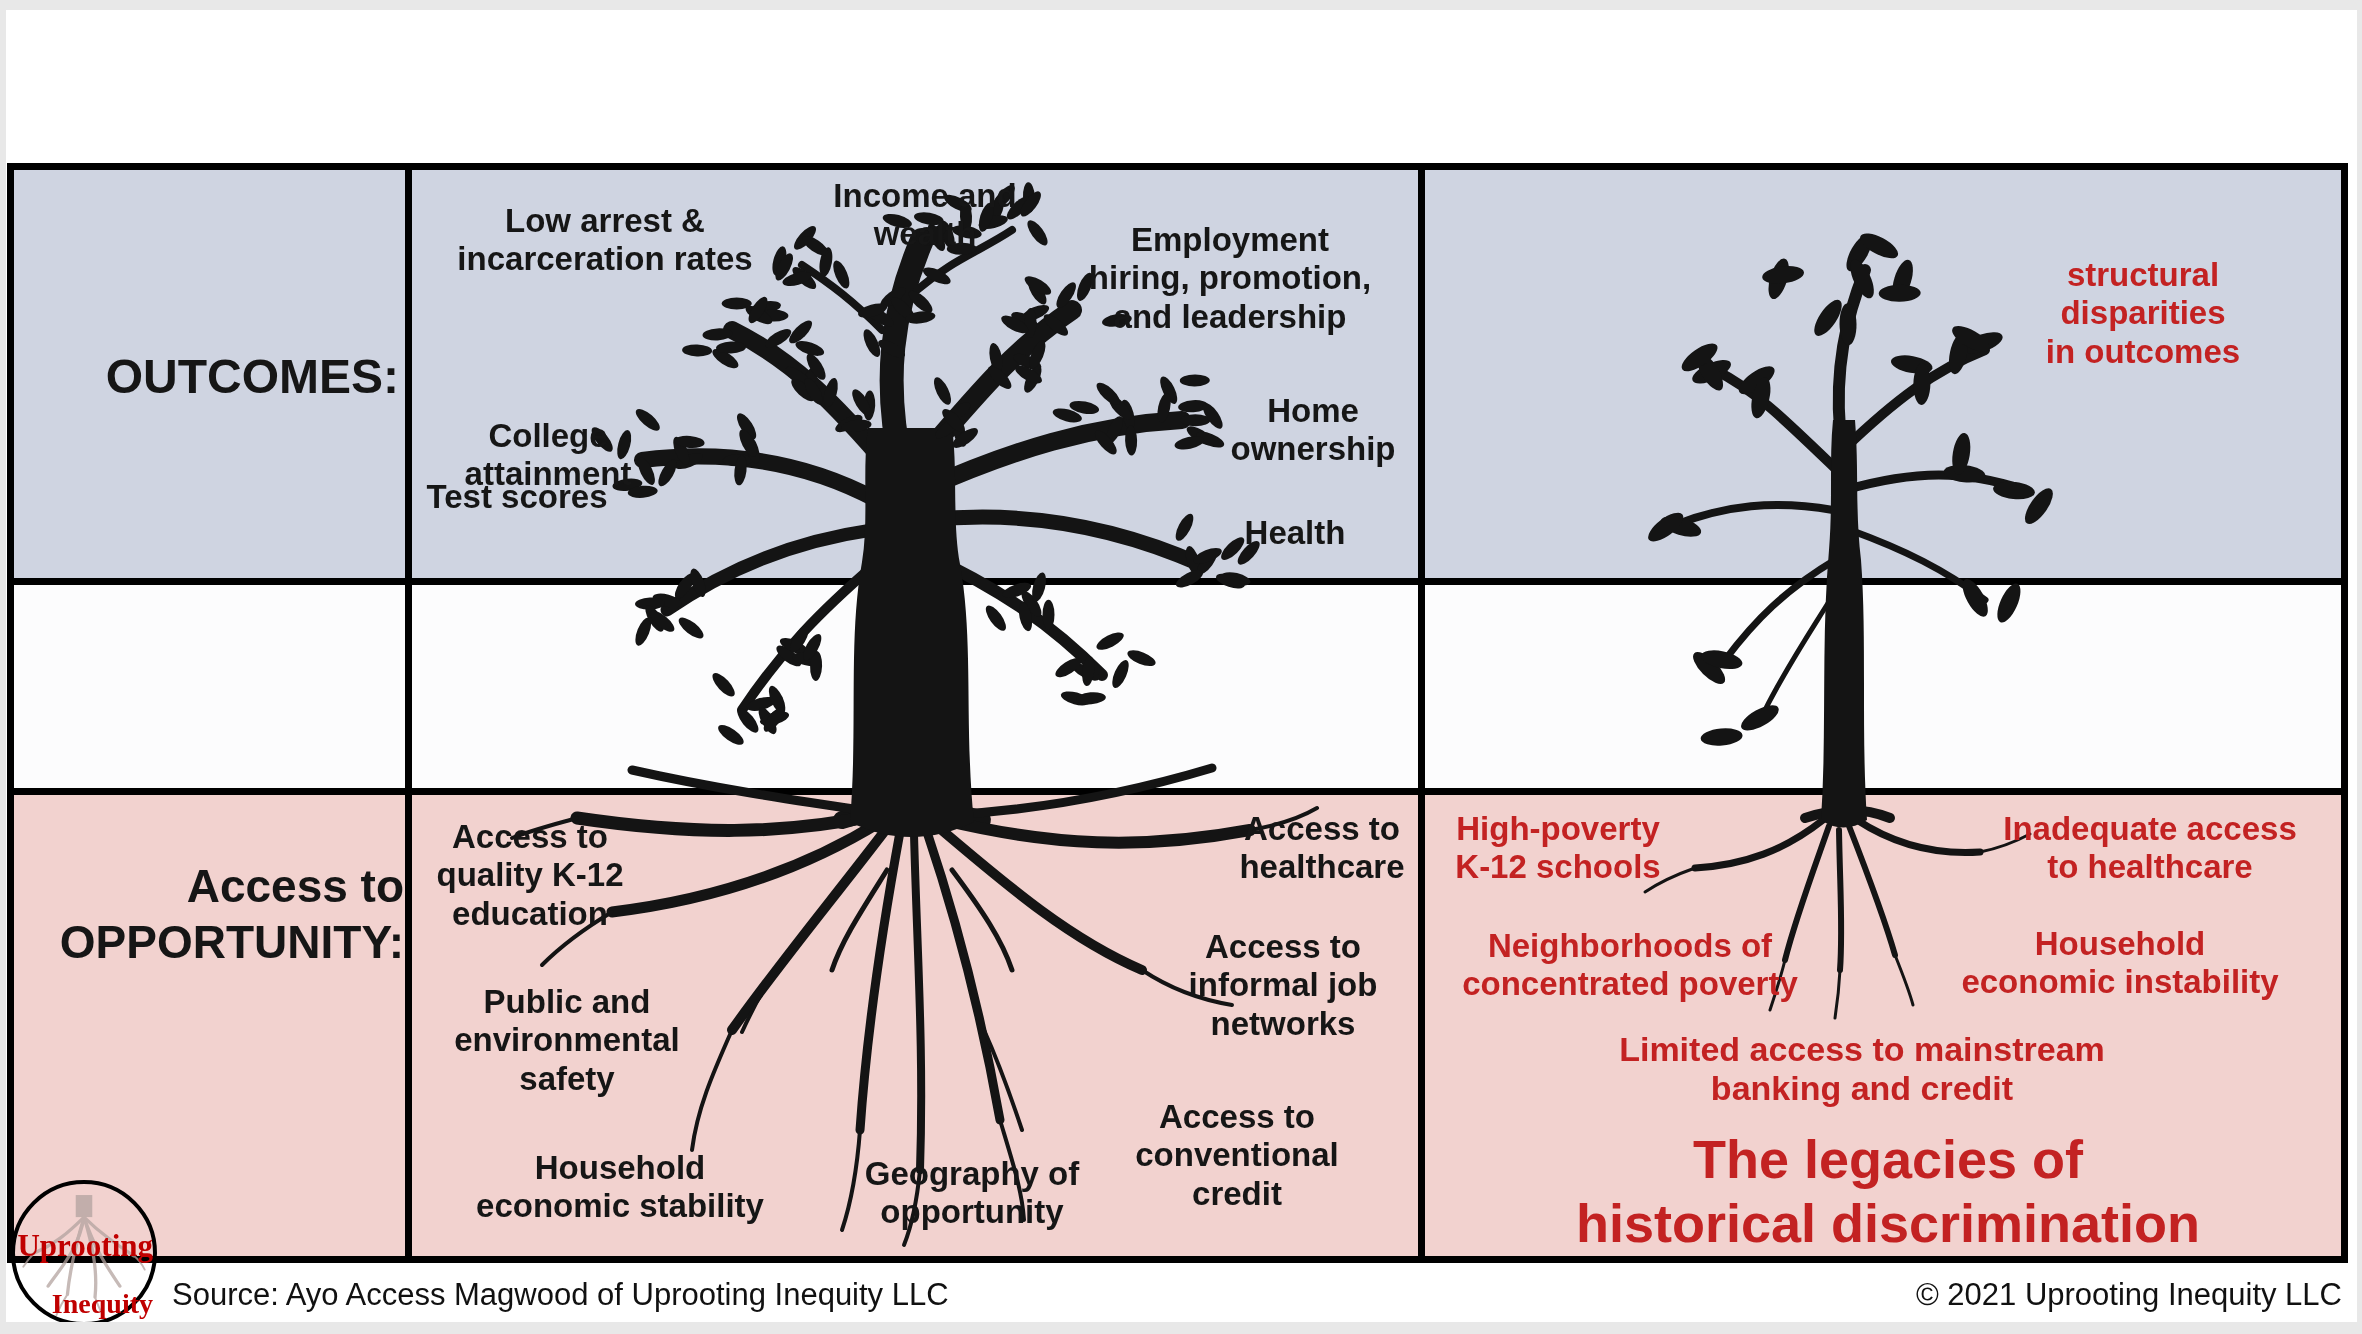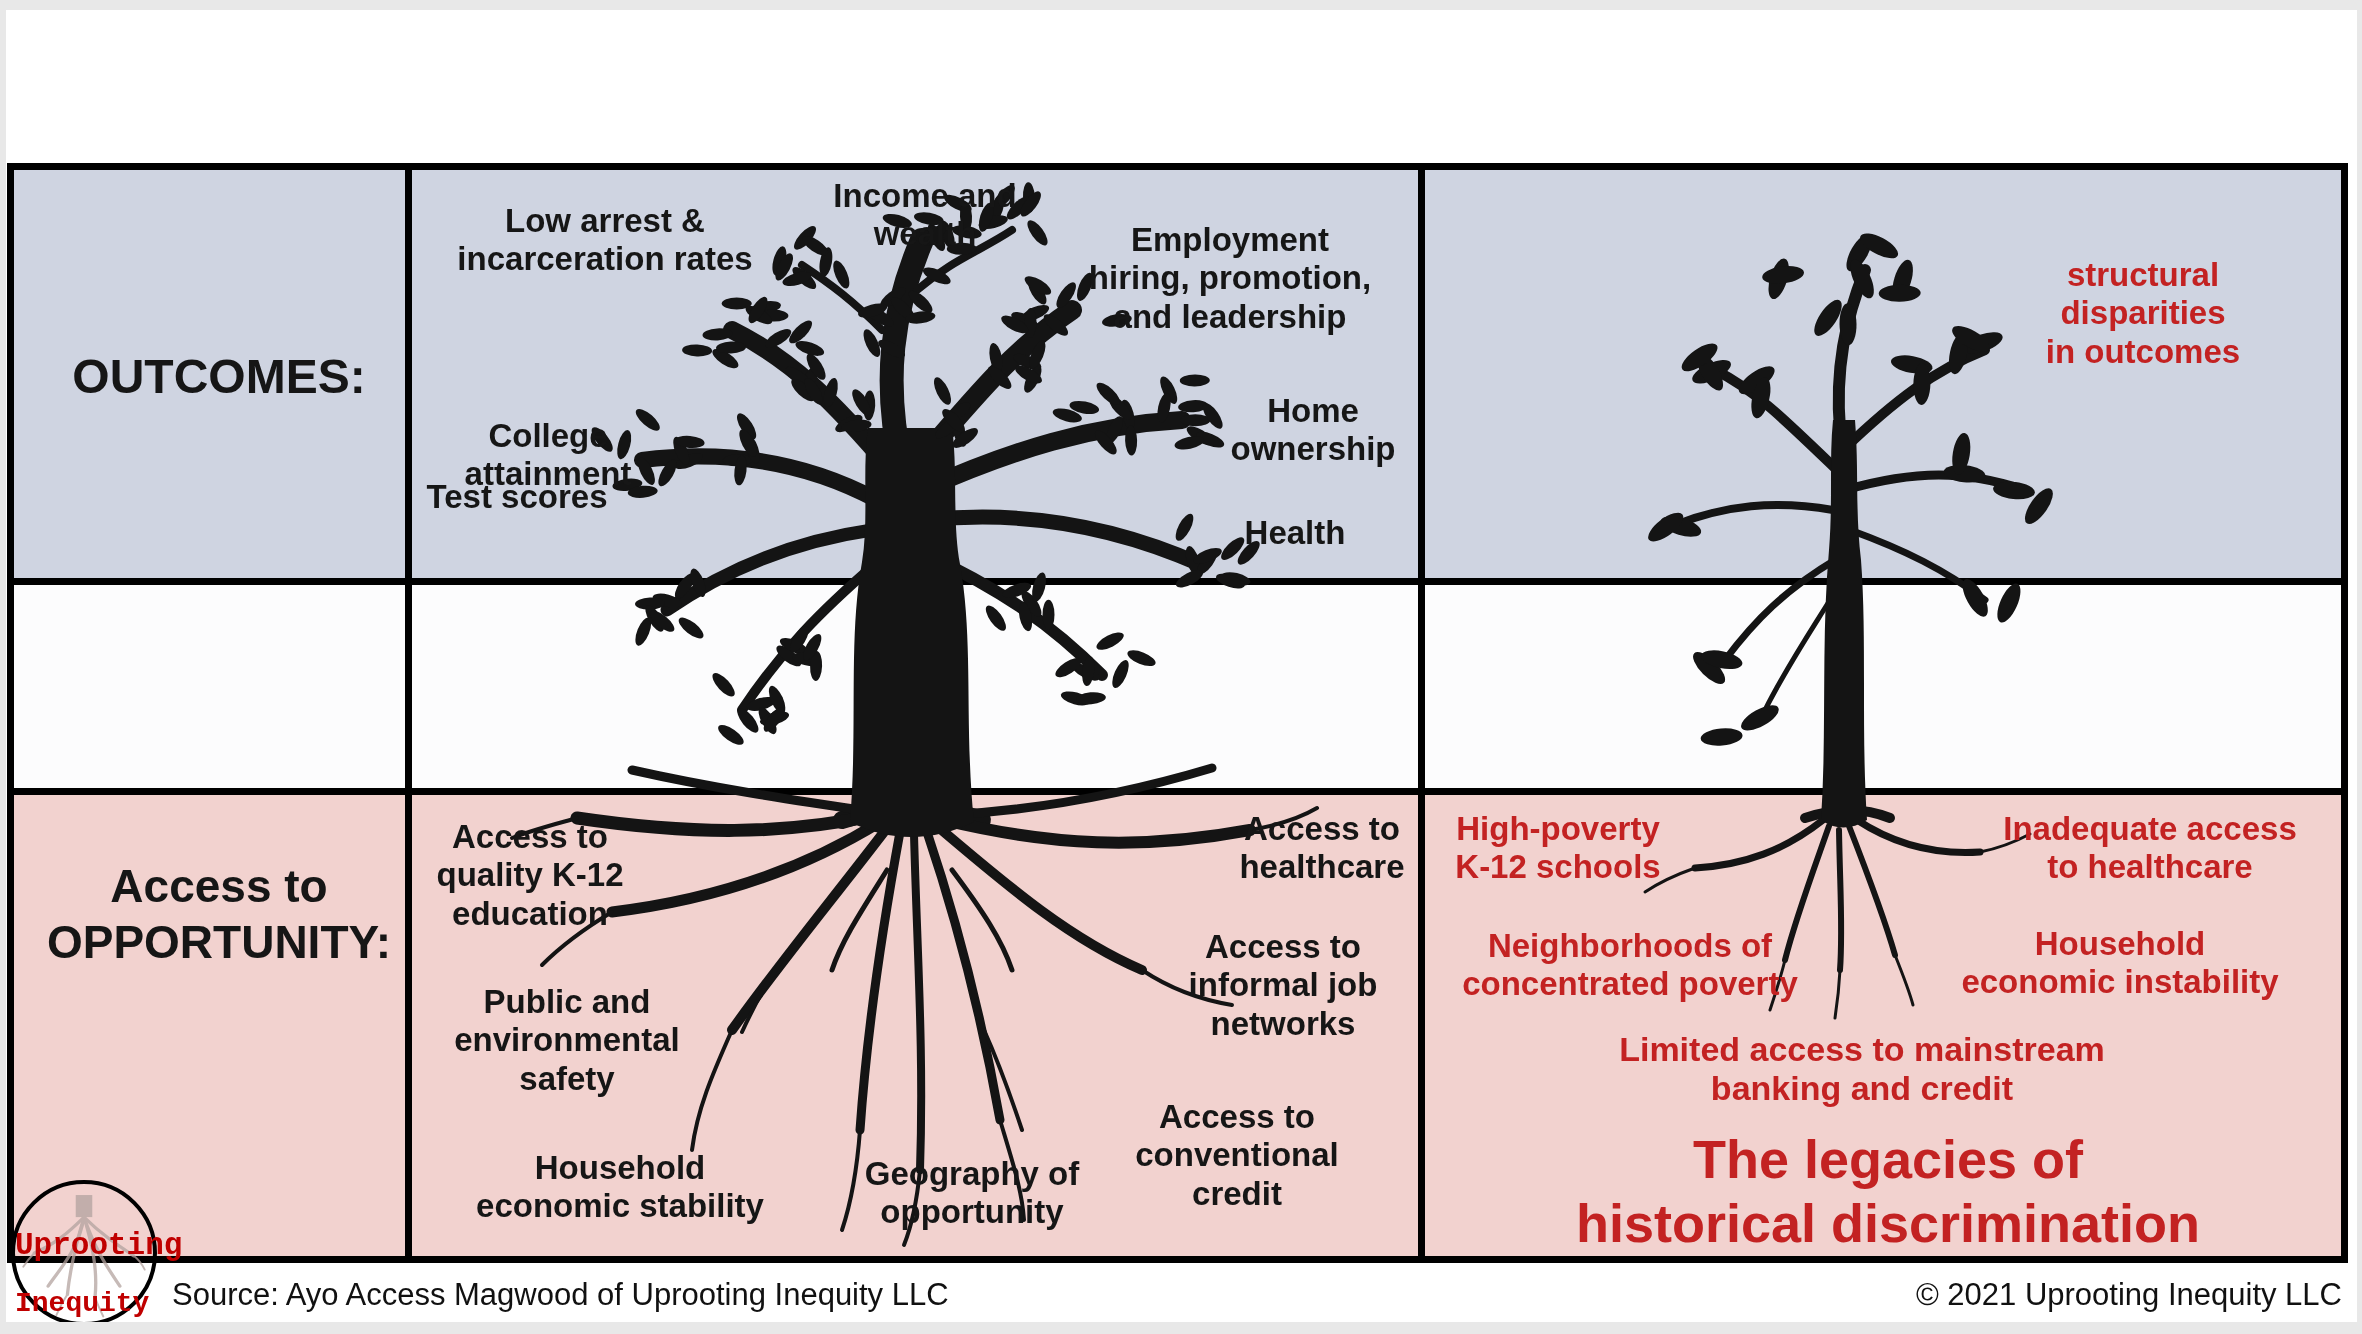--- a/index.html
+++ b/index.html
@@ -38,31 +38,31 @@
   .vline{position:absolute;top:0;width:7px;height:100%;background:var(--line-black);z-index:7}
   .vline.v1{left:391px}
   .vline.v2{left:1404px}
 
   .tree-svg{position:absolute;top:0;height:1086px;z-index:8}
   .tree-svg.big{left:398px;width:1006px}
   .tree-svg.small{left:1411px;width:916px}
 
   .lbl{position:absolute;font-weight:bold;color:var(--ink);font-size:33px;line-height:1.16;text-align:center;white-space:pre-line;z-index:10}
   .lbl.red{color:var(--label-red)}
-  .lbl.row-head{font-size:48px;text-align:center;line-height:1.22}
+  .lbl.row-head{font-size:48px;text-align:right;line-height:1.22}
   .lbl.limited{font-size:34px}
   .lbl.legacy{font-size:54px;line-height:1.18}
 
   
   .footer-text{position:absolute;font-size:31px;color:#111;z-index:20}
   .source{left:172px;top:1277px}
   .copyright{right:20px;top:1277px}
   .logo{position:absolute;left:11px;top:1180px;width:146px;height:146px;border:4px solid #000;border-radius:50%;z-index:30}
   .logo svg{position:absolute;left:0;top:0;width:100%;height:100%;opacity:.75}
-  .logo .l1,.logo .l2{position:absolute;width:100%;text-align:left;font-family:Liberation Mono, monospace;font-weight:bold;color:var(--accent-red)}
+  .logo .l1,.logo .l2{position:absolute;width:100%;text-align:right;font-family:Liberation Serif, serif;font-weight:bold;color:var(--accent-red)}
   .logo .l1{top:44px;font-size:31px}
   .logo .l2{top:104px;font-size:28px}
 </style>
 </head>
 <body>
 
 <div class="page">
   <div class="strip top"></div>
   <div class="strip left"></div>
   <div class="strip right"></div>

